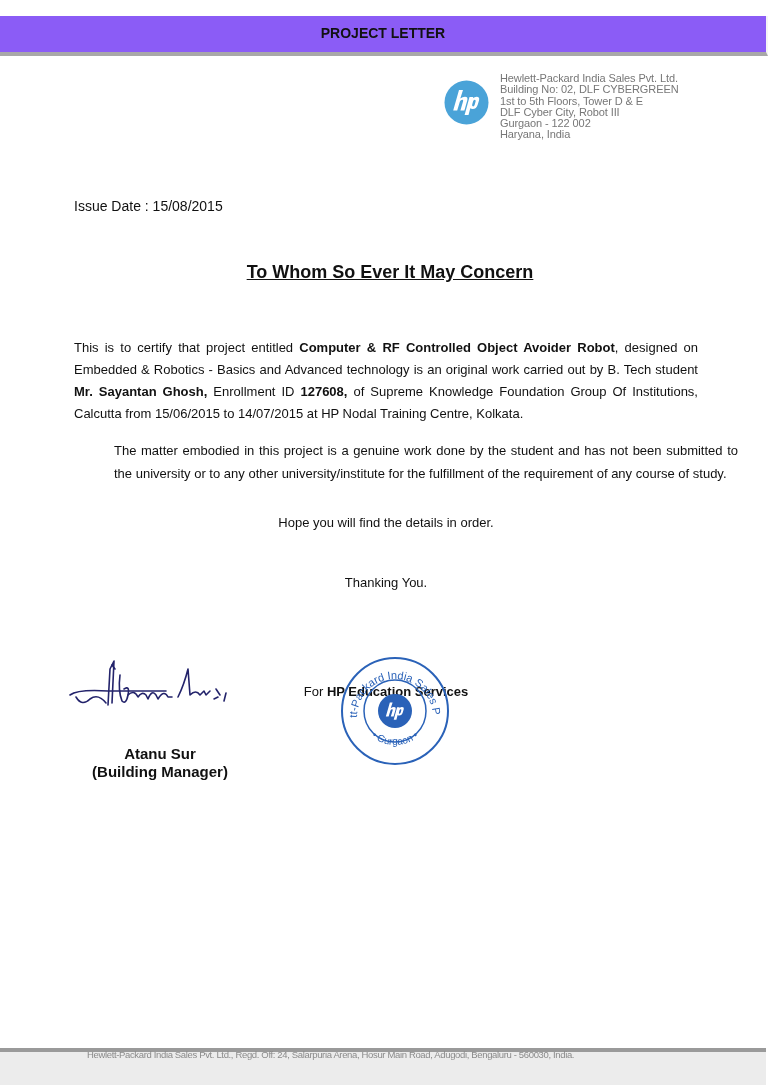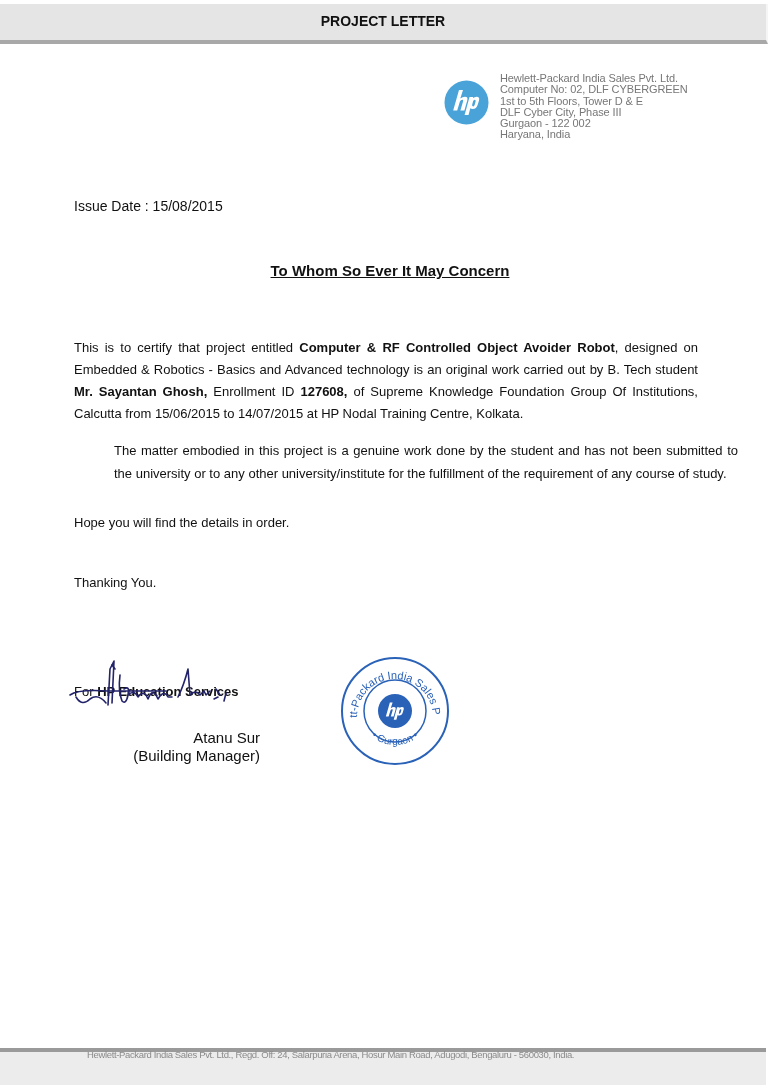--- a/index.html
+++ b/index.html
@@ -10,24 +10,24 @@
     body {
       width: 768px;
       height: 1085px;
       position: relative;
       overflow: hidden;
       font-family: "Liberation Sans", sans-serif;
       color: #111111;
     }
     .header-band {
       position: absolute;
-      left: 0; top: 4px;
+      left: 0; top: 16px;
       width: 766px;
       height: 36px;
-      background: #e5e5e5;
+      background: #8b5cf6;
       border-bottom: 4px solid #a8a8a8;
       border-right: 2px solid #f5f5f5;
     }
     .header-title {
       position: absolute;
       left: 0; right: 0;
       top: 9px;
       text-align: center;
       font-weight: bold;
       font-size: 14px;
@@ -57,30 +57,31 @@
       top: 198px;
       font-size: 14px;
       color: #111;
     }
     .subject {
       position: absolute;
       left: 0; right: 0;
       top: 262px;
       padding-left: 12px;
       text-align: center;
-      font-size: 15px;
+      font-size: 18px;
       font-weight: bold;
       text-decoration: underline;
     }
     .body-text {
       position: absolute;
       left: 74px;
       width: 624px;
       font-size: 13px;
       color: #111;
+      text-align: center;
     }
     .para1 {
       top: 337px;
       line-height: 22px;
       text-align: justify;
     }
     .para2 {
       top: 440px;
       line-height: 22.5px;
       text-align: justify;
@@ -94,24 +95,25 @@
       position: absolute;
       left: 68px;
       top: 655px;
       width: 190px;
       height: 70px;
     }
     .signer {
       position: absolute;
       left: 60px;
       width: 200px;
-      text-align: right;
-      font-weight: normal;
+      text-align: center;
+      font-weight: bold;
       font-size: 15px;
       line-height: 19px;
+      margin-top: 16px;
     }
     .signer-name { top: 728px; }
     .signer-title { top: 746px; }
     .stamp {
       position: absolute;
       left: 339px;
       top: 655px;
       width: 112px;
       height: 112px;
     }
@@ -147,23 +149,23 @@
     <g fill="#ffffff">
 
       <path d="M15 10 L19 10 L16.3 18.5 Q18.5 16.8 21 16.8 Q24.2 16.8 23.3 20.2 L20.4 30.5 L16.4 30.5 L19.1 21.2 Q19.5 19.8 18.3 19.8 Q16.7 19.8 15.9 21.6 L13.2 30.5 L9.2 30.5 Z"></path>
       <path d="M25.5 17 L29.3 17 L28.9 18.3 Q30.6 16.8 32.6 16.8 Q36 16.8 35 20.4 L33.7 24.8 Q32.5 29 28.6 29 Q27.2 29 26.3 28.2 L24.5 35 L20.6 35 Z M28.2 24.6 Q27.7 26.4 29.1 26.4 Q30.2 26.4 30.7 24.8 L31.6 21.5 Q32 19.8 30.7 19.8 Q29.5 19.8 29.1 21.3 Z"></path>
     </g>
   </svg>
 </div>
 
 <div class="company-address">
   <div>Hewlett-Packard India Sales Pvt. Ltd.</div>
-  <div>Computer No: 02, DLF CYBERGREEN</div>
+  <div>Building No: 02, DLF CYBERGREEN</div>
   <div>1st to 5th Floors, Tower D &amp; E</div>
-  <div>DLF Cyber City, Phase III</div>
+  <div>DLF Cyber City, Robot III</div>
   <div>Gurgaon - 122 002</div>
   <div>Haryana, India</div>
 </div>
 
 <div class="issue-date">
   <span>Issue Date : </span><span>15/08/2015</span>
 </div>
 
 <div class="subject">To Whom So Ever It May Concern</div>
 

